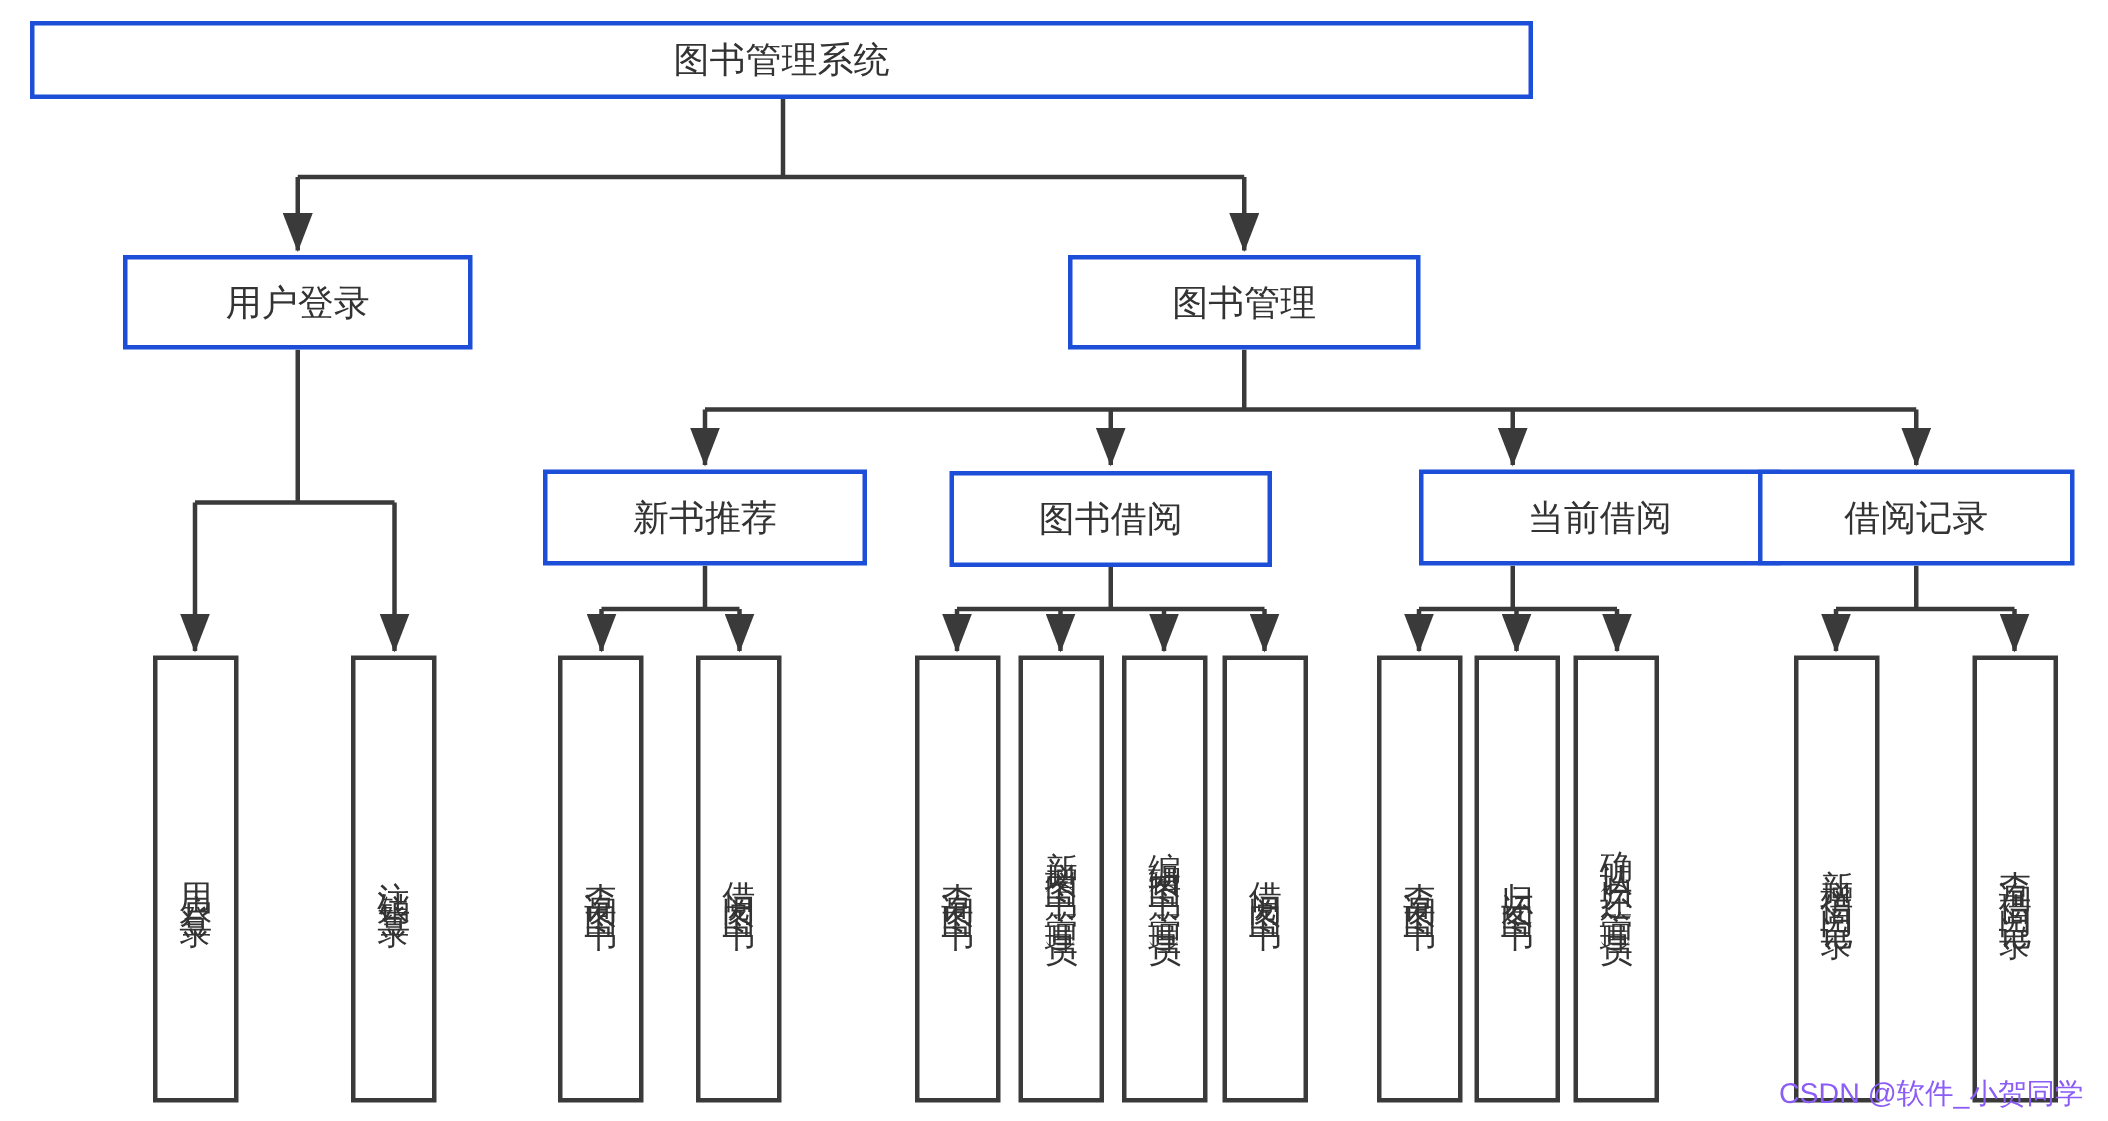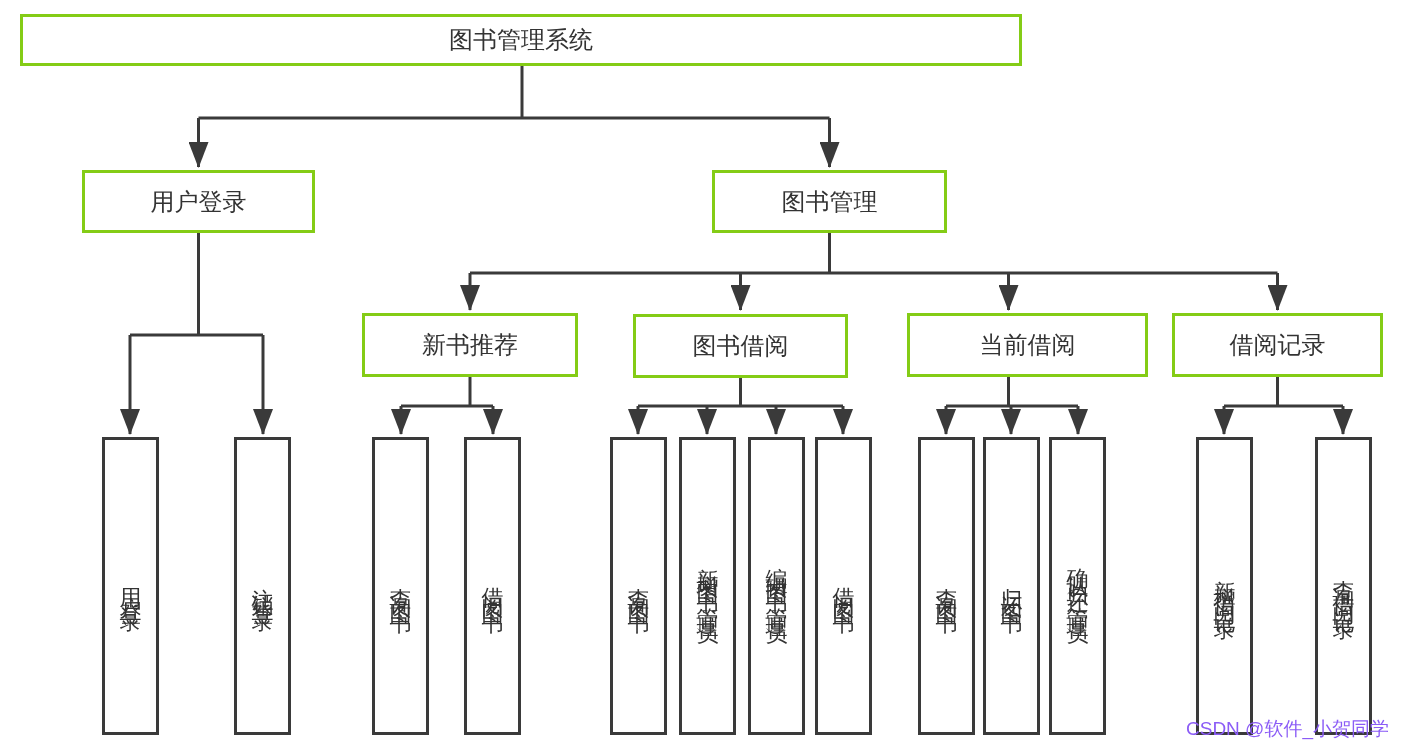--- a/index.html
+++ b/index.html
@@ -14,21 +14,21 @@
   .wires {
     position: absolute;
     left: 0; top: 0;
     width: 1405px; height: 747px;
     pointer-events: none;
   }
   .node {
     position: absolute;
     box-sizing: border-box;
     background: #ffffff;
-    border: 3px solid #84cc16;
+    border: 3px solid #1d4ed8;
     display: flex;
     align-items: center;
     justify-content: center;
     font-size: 24px;
     color: #333333;
     white-space: nowrap;
   }
   .leaf {
     position: absolute;
     box-sizing: border-box;
@@ -110,21 +110,21 @@
     </g>
   </svg>
 
   <div class="node" style="left:20px; top:14px; width:1002px; height:52px;">图书管理系统</div>
 
   <div class="node" style="left:82px; top:170px; width:233px; height:63px;">用户登录</div>
   <div class="node" style="left:362px; top:313px; width:216px; height:64px;">新书推荐</div>
 
   <div class="node" style="left:712px; top:170px; width:235px; height:63px;">图书管理</div>
   <div class="node" style="left:633px; top:314px; width:215px; height:64px;">图书借阅</div>
-  <div class="node" style="left:907px; top:313px; width:241px; height:64px;">当前借阅</div>
+  <div class="node" style="left:946px; top:313px; width:241px; height:64px;">当前借阅</div>
   <div class="node" style="left:1172px; top:313px; width:211px; height:64px;">借阅记录</div>
 
   <div class="leaf" style="left:102px;">用户登录</div>
   <div class="leaf" style="left:234px;">注销登录</div>
 
   <div class="leaf" style="left:372px;">查询图书</div>
   <div class="leaf" style="left:464px;">借阅图书</div>
 
   <div class="leaf" style="left:610px;">查询图书</div>
   <div class="leaf" style="left:679px;">新增图书（管理员）</div>

